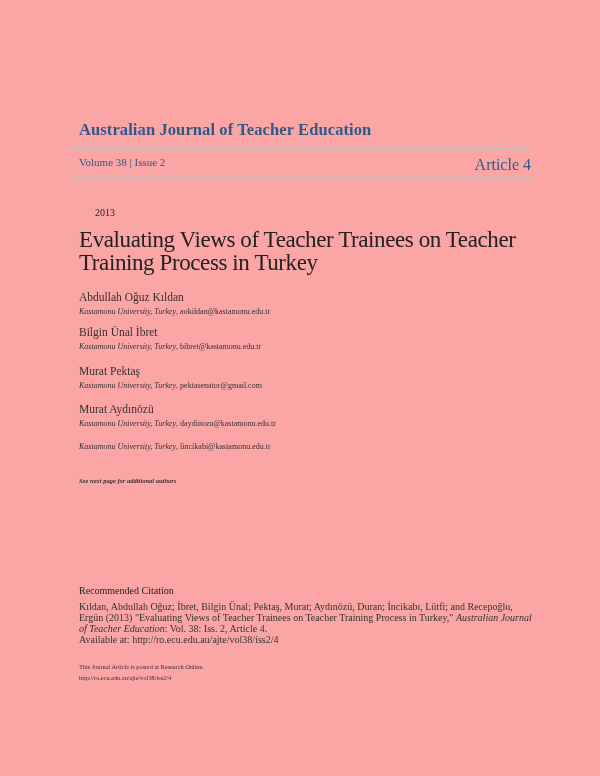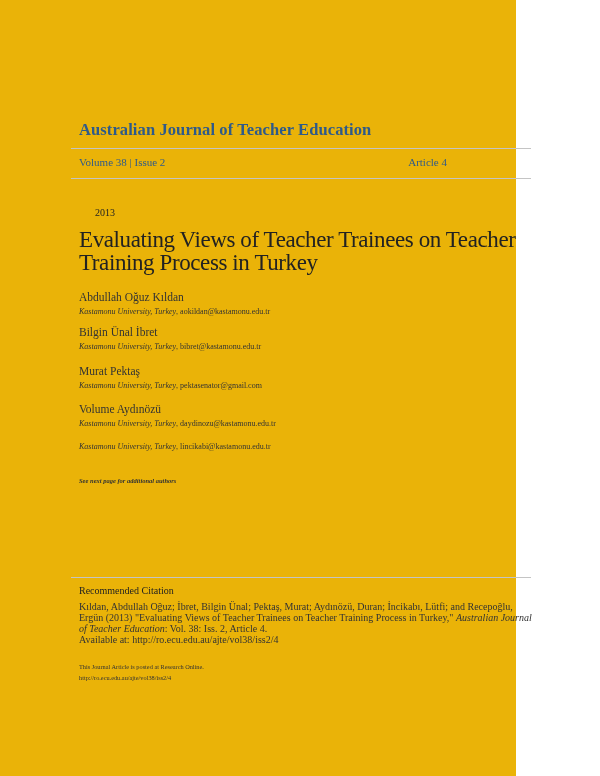--- a/index.html
+++ b/index.html
@@ -1,37 +1,37 @@
 <!DOCTYPE html>
 <html><head>
   <meta charset="utf-8">
   <style>
     * { margin: 0; padding: 0; box-sizing: border-box; }
     html, body { width: 600px; height: 776px; background: #ffffff; overflow: hidden; }
     body { position: relative; font-family: "DejaVu Serif", "Liberation Serif", serif; color: #222; }
-    .page { position: absolute; left: 0; top: 0; width: 516px; height: 776px; background: #eab308; }
+    .page { position: absolute; left: 0; top: 0; width: 600px; height: 776px; background: #fca5a5; }
 
     .journal-title {
       position: absolute; left: 79px; top: 120px;
       font-family: "Liberation Serif", serif; font-weight: bold;
       font-size: 16.5px; color: #2e5a8a; letter-spacing: 0.1px;
     }
     .rule { position: absolute; left: 71px; width: 460px; height: 1px; background: #c4c4c4; }
     .rule.r1 { top: 148px; }
     .rule.r2 { top: 178px; }
     .rule.r3 { top: 577px; }
 
     .vol-issue {
       position: absolute; left: 79px; top: 156px;
       font-family: "Liberation Serif", serif; font-size: 11px; color: #2e5a8a;
     }
     .vol-issue a { color: #2e5a8a; text-decoration: none; }
     .article-num {
       position: absolute; right: 69px; top: 156px;
-      font-family: "Liberation Serif", serif; font-size: 11px; color: #2e5a8a;
+      font-family: "Liberation Serif", serif; font-size: 16px; color: #2e5a8a;
       text-decoration: none;
     }
 
     .year {
       position: absolute; left: 79px; top: 207px;
       font-family: "Liberation Serif", serif; font-size: 10px; color: #222; margin-left: 16px;
     }
     .title {
       position: absolute; left: 79px; top: 228px; width: 440px;
       font-family: "Liberation Serif", serif; font-size: 23px; line-height: 23px;
@@ -97,21 +97,21 @@
     <span class="name">Bilgin Ünal İbret</span>
     <span class="affil"><i>Kastamonu University, Turkey</i><span>, bibret@kastamonu.edu.tr</span></span>
   </div>
 
   <div class="author" style="top:364px;">
     <span class="name">Murat Pektaş</span>
     <span class="affil"><i>Kastamonu University, Turkey</i><span>, pektasenator@gmail.com</span></span>
   </div>
 
   <div class="author" style="top:402px;">
-    <span class="name">Volume Aydınözü</span>
+    <span class="name">Murat Aydınözü</span>
     <span class="affil"><i>Kastamonu University, Turkey</i><span>, daydinozu@kastamonu.edu.tr</span></span>
   </div>
 
   <div class="author" style="top:439px;">
     <span class="affil"><i>Kastamonu University, Turkey</i><span>, lincikabi@kastamonu.edu.tr</span></span>
   </div>
 
   <div class="more-authors">See next page for additional authors</div>
 
   <div class="rule r3"></div>

